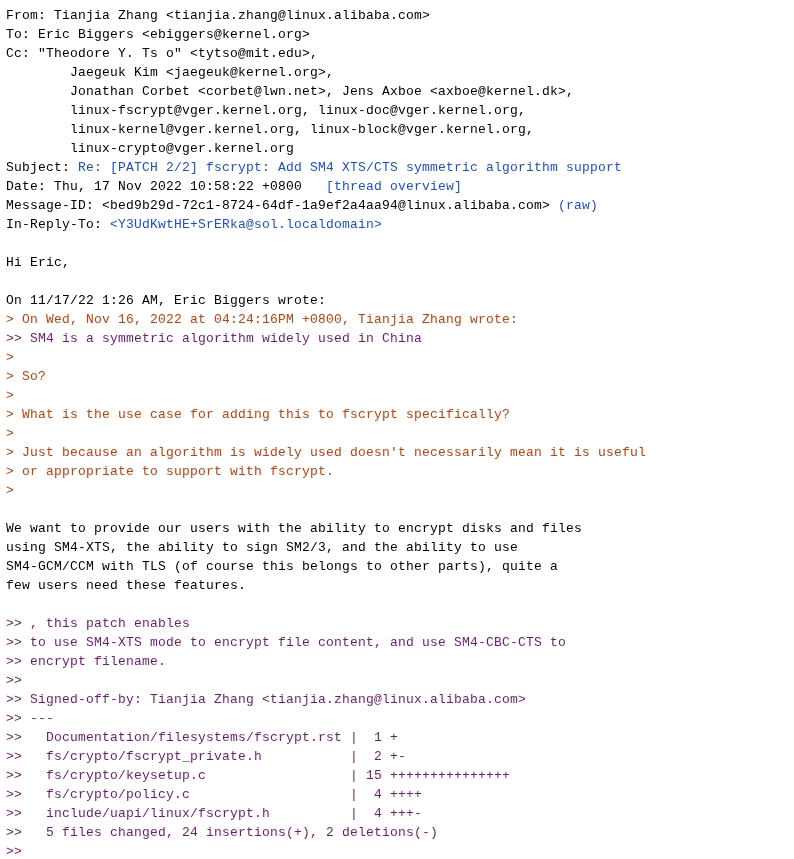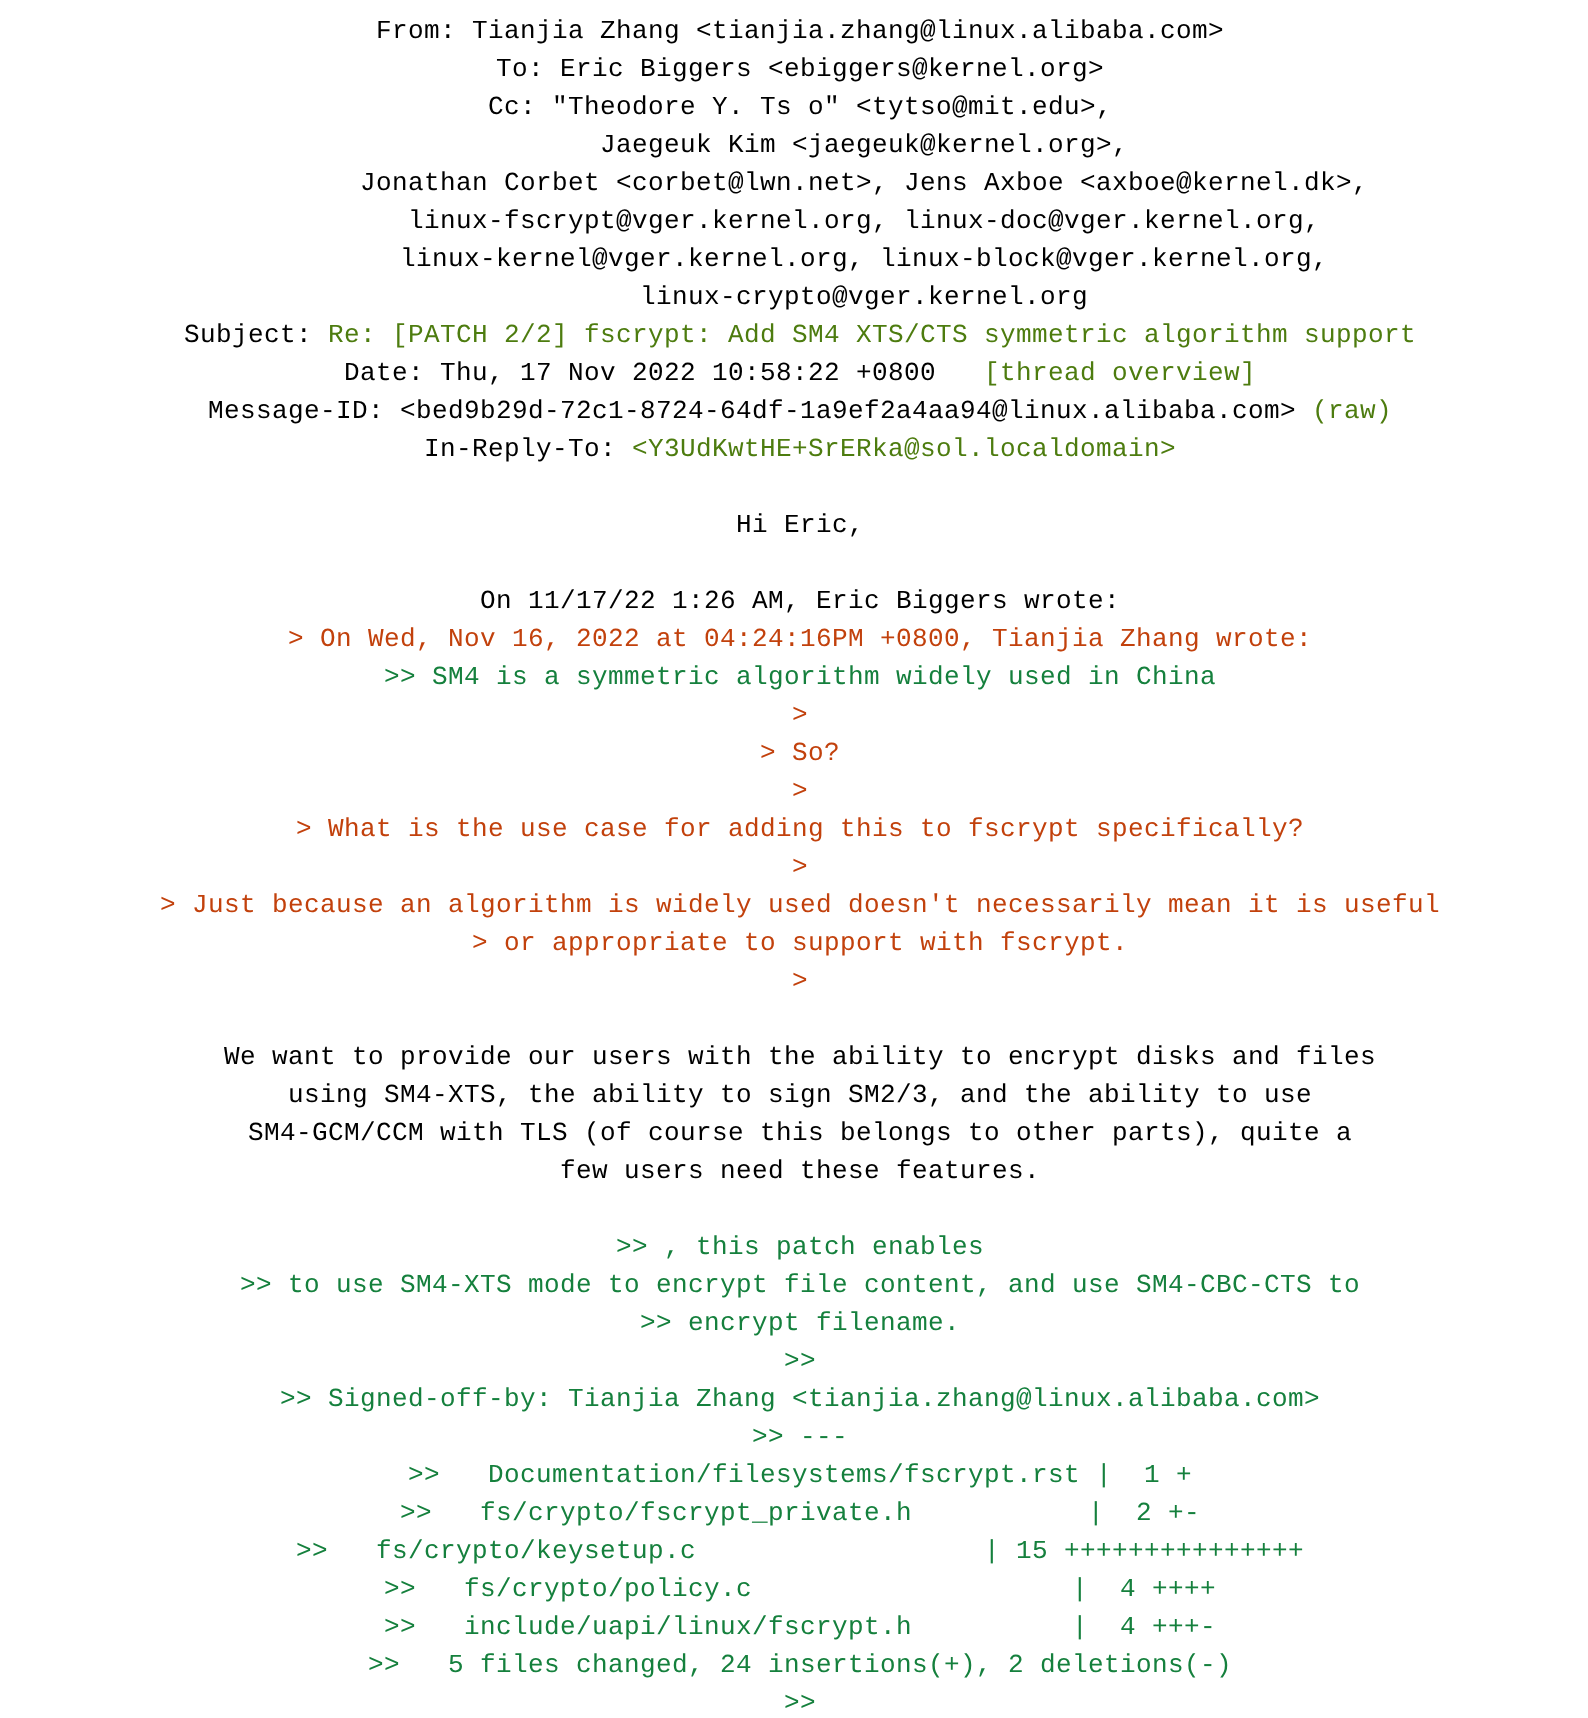--- a/index.html
+++ b/index.html
@@ -15,21 +15,21 @@
     .mail {
       margin: 0;
       padding: 6px 0 0 6px;
       font-family: "Liberation Mono", "DejaVu Sans Mono", monospace;
       font-size: 13px;
       line-height: 19px;
       color: #000000;
       white-space: pre;
       letter-spacing: 0.2px;
     }
-    .line { display: block; height: 19px; text-align: center; }
-    .link { color: #4d7c0f; text-decoration: none; cursor: pointer; }
+    .line { display: block; height: 19px; }
+    .link { color: #1d4ed8; text-decoration: none; cursor: pointer; }
     .q1 { color: #c2410c; }
-    .q2 { color: #15803d; }
+    .q2 { color: #701a75; }
   </style>
 </head>
 <body>
 
 <pre class="mail"><span class="line"><span>From: </span><span>Tianjia Zhang &lt;tianjia.zhang@linux.alibaba.com&gt;</span></span><span class="line"><span>To: </span><span>Eric Biggers &lt;ebiggers@kernel.org&gt;</span></span><span class="line"><span>Cc: </span><span>"Theodore Y. Ts o" &lt;tytso@mit.edu&gt;,</span></span><span class="line">        Jaegeuk Kim &lt;jaegeuk@kernel.org&gt;,</span><span class="line">        Jonathan Corbet &lt;corbet@lwn.net&gt;, Jens Axboe &lt;axboe@kernel.dk&gt;,</span><span class="line">        linux-fscrypt@vger.kernel.org, linux-doc@vger.kernel.org,</span><span class="line">        linux-kernel@vger.kernel.org, linux-block@vger.kernel.org,</span><span class="line">        linux-crypto@vger.kernel.org</span><span class="line"><span>Subject: </span><a class="link">Re: [PATCH 2/2] fscrypt: Add SM4 XTS/CTS symmetric algorithm support</a></span><span class="line"><span>Date: </span><span>Thu, 17 Nov 2022 10:58:22 +0800   </span><a class="link">[thread overview]</a></span><span class="line"><span>Message-ID: </span><span>&lt;bed9b29d-72c1-8724-64df-1a9ef2a4aa94@linux.alibaba.com&gt; </span><a class="link">(raw)</a></span><span class="line"><span>In-Reply-To: </span><a class="link">&lt;Y3UdKwtHE+SrERka@sol.localdomain&gt;</a></span><span class="line"></span><span class="line">Hi Eric,</span><span class="line"></span><span class="line">On 11/17/22 1:26 AM, Eric Biggers wrote:</span><span class="line q1">&gt; On Wed, Nov 16, 2022 at 04:24:16PM +0800, Tianjia Zhang wrote:</span><span class="line q2">&gt;&gt; SM4 is a symmetric algorithm widely used in China</span><span class="line q1">&gt;</span><span class="line q1">&gt; So?</span><span class="line q1">&gt;</span><span class="line q1">&gt; What is the use case for adding this to fscrypt specifically?</span><span class="line q1">&gt;</span><span class="line q1">&gt; Just because an algorithm is widely used doesn't necessarily mean it is useful</span><span class="line q1">&gt; or appropriate to support with fscrypt.</span><span class="line q1">&gt;</span><span class="line"></span><span class="line">We want to provide our users with the ability to encrypt disks and files</span><span class="line">using SM4-XTS, the ability to sign SM2/3, and the ability to use</span><span class="line">SM4-GCM/CCM with TLS (of course this belongs to other parts), quite a</span><span class="line">few users need these features.</span><span class="line"></span><span class="line q2">&gt;&gt; , this patch enables</span><span class="line q2">&gt;&gt; to use SM4-XTS mode to encrypt file content, and use SM4-CBC-CTS to</span><span class="line q2">&gt;&gt; encrypt filename.</span><span class="line q2">&gt;&gt;</span><span class="line q2">&gt;&gt; Signed-off-by: Tianjia Zhang &lt;tianjia.zhang@linux.alibaba.com&gt;</span><span class="line q2">&gt;&gt; ---</span><span class="line q2">&gt;&gt;   Documentation/filesystems/fscrypt.rst |  1 +</span><span class="line q2">&gt;&gt;   fs/crypto/fscrypt_private.h           |  2 +-</span><span class="line q2">&gt;&gt;   fs/crypto/keysetup.c                  | 15 +++++++++++++++</span><span class="line q2">&gt;&gt;   fs/crypto/policy.c                    |  4 ++++</span><span class="line q2">&gt;&gt;   include/uapi/linux/fscrypt.h          |  4 +++-</span><span class="line q2">&gt;&gt;   5 files changed, 24 insertions(+), 2 deletions(-)</span><span class="line q2">&gt;&gt;</span></pre>
 
 </body></html>

